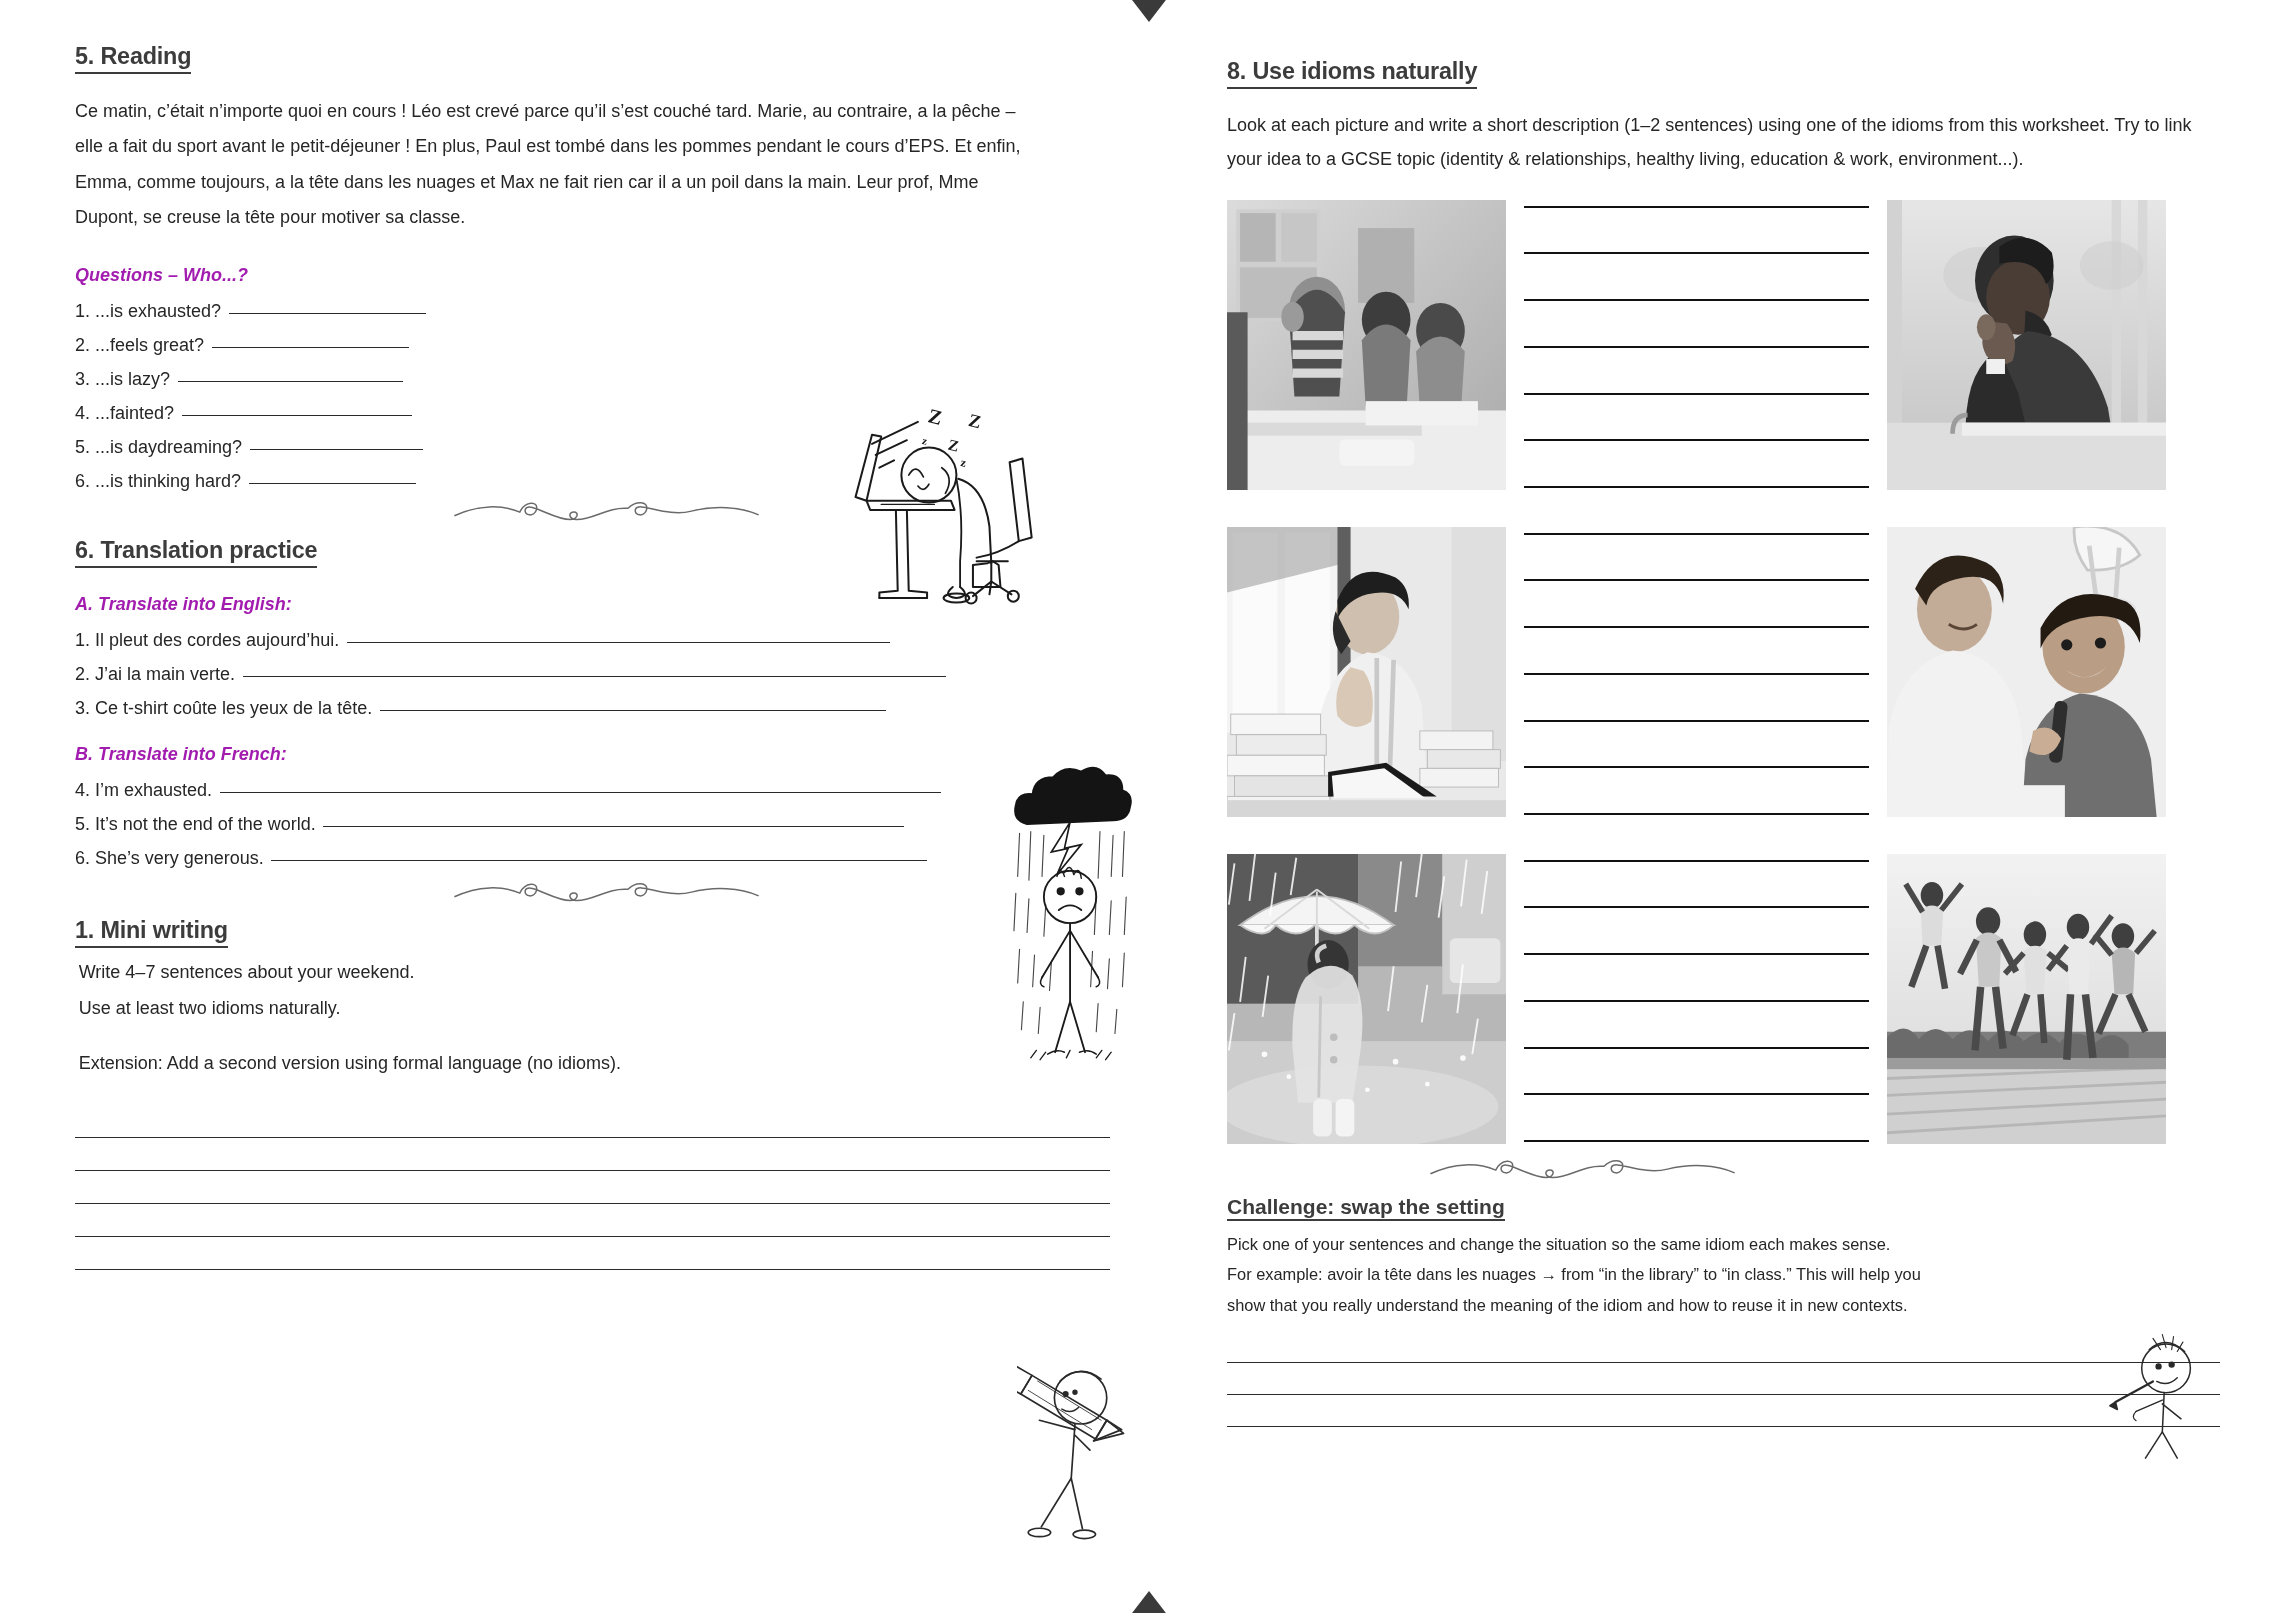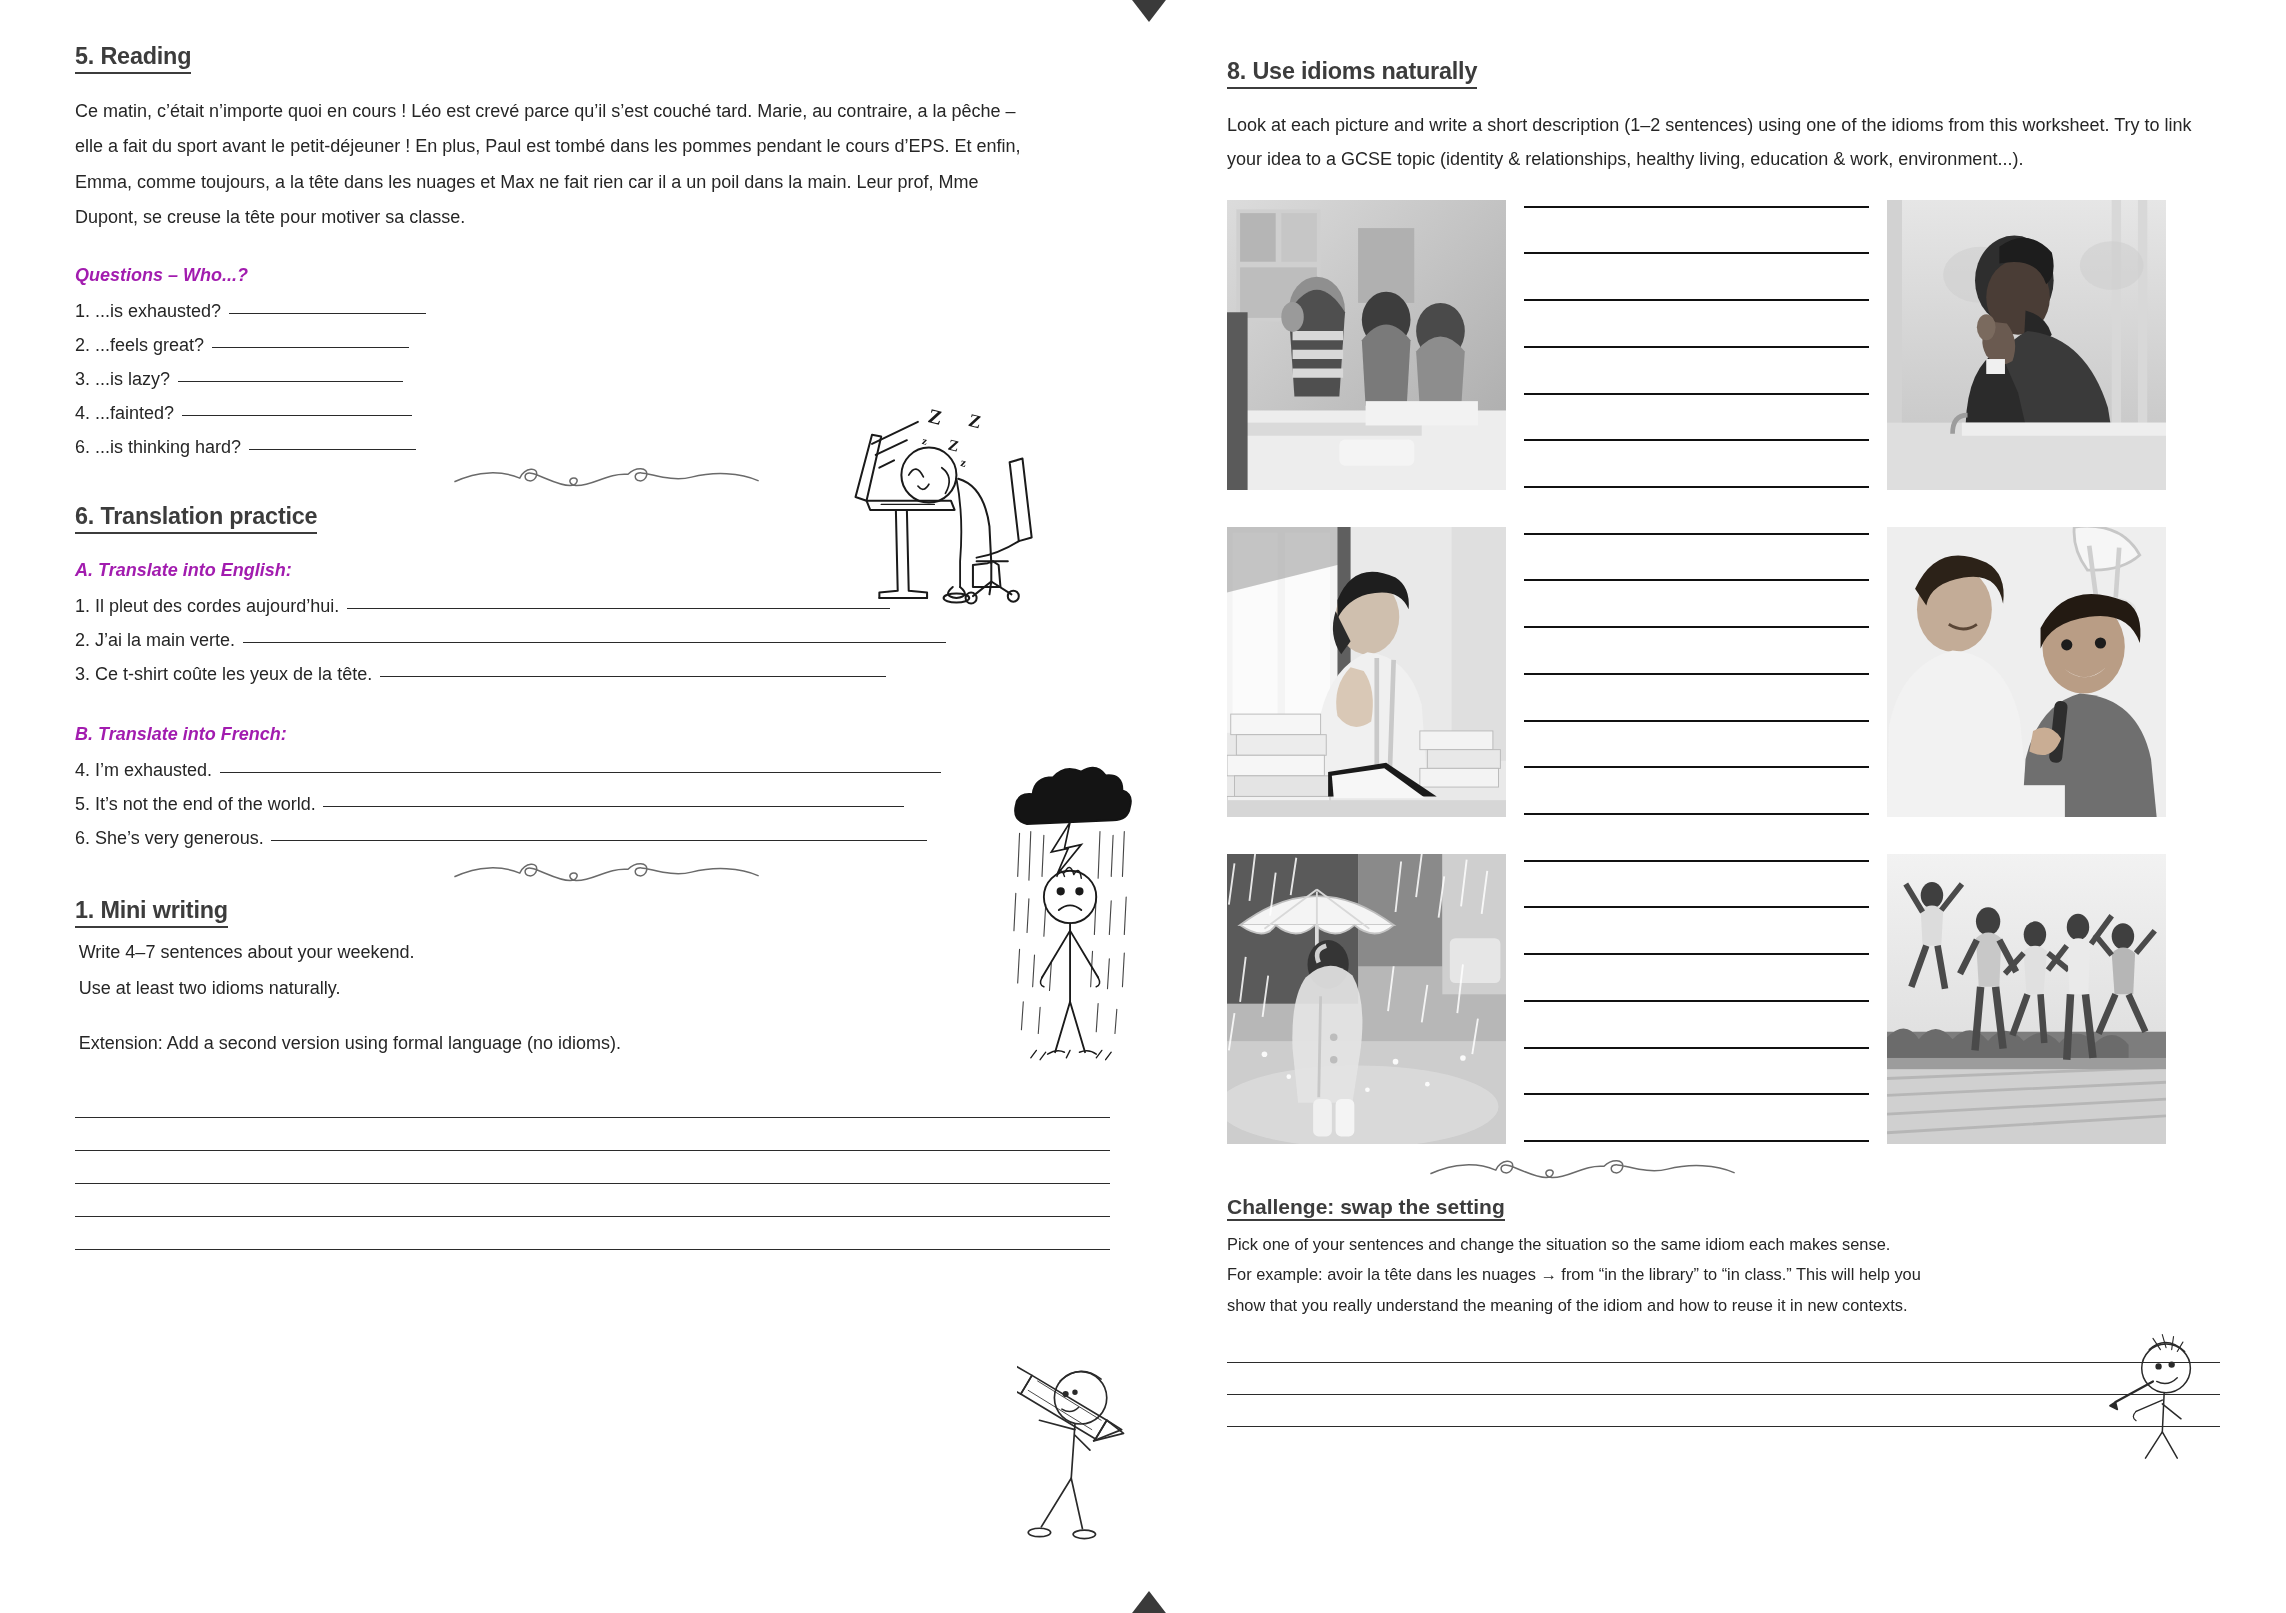--- a/index.html
+++ b/index.html
@@ -141,20 +141,24 @@
       </div>
       <div class="qrow">
         <span class="lbl">3. ...is lazy?</span>
         <span class="rule" style="width:225px"></span>
       </div>
       <div class="qrow">
         <span class="lbl">4. ...fainted?</span>
         <span class="rule" style="width:230px"></span>
       </div>
       <div class="qrow">
+        <span class="lbl">5. ...is daydreaming?</span>
+        <span class="rule" style="width:173px"></span>
+      </div>
+      <div class="qrow">
         <span class="lbl">6. ...is thinking hard?</span>
         <span class="rule" style="width:167px"></span>
       </div>
     </div>
 
     
     <div class="squiggle center-l">
       <svg viewBox="0 0 350 30" width="328" height="28" fill="none" stroke="#6a6a6a" stroke-width="1.6">
         <path d="M4 18 C 30 6, 55 6, 74 14 C 80 2, 94 2, 92 11 C 90 20, 78 18, 80 11
                  C 84 2, 110 22, 128 22 C 136 22, 138 14, 132 14 C 126 14, 126 21, 134 22
@@ -176,21 +180,21 @@
       <div class="qrow">
         <span class="lbl">2. J’ai la main verte.</span>
         <span class="rule" style="width:703px"></span>
       </div>
       <div class="qrow">
         <span class="lbl">3. Ce t-shirt coûte les yeux de la tête.</span>
         <span class="rule" style="width:506px"></span>
       </div>
     </div>
 
-    <div class="sub-b" style="margin-top:41px;">B. Translate into French:</div>
+    <div class="sub-b" style="margin-top:27px;">B. Translate into French:</div>
 
     <div>
       <div class="qrow">
         <span class="lbl"> 4. I’m exhausted.</span>
         <span class="rule" style="width:721px"></span>
       </div>
       <div class="qrow">
         <span class="lbl"> 5. It’s not the end of the world.</span>
         <span class="rule" style="width:581px"></span>
       </div>

